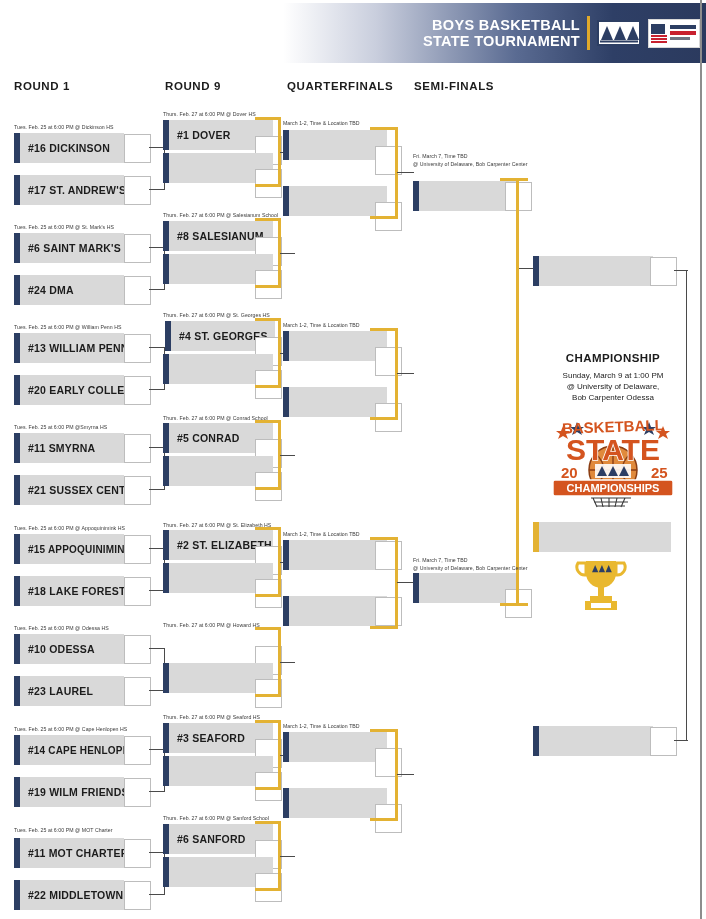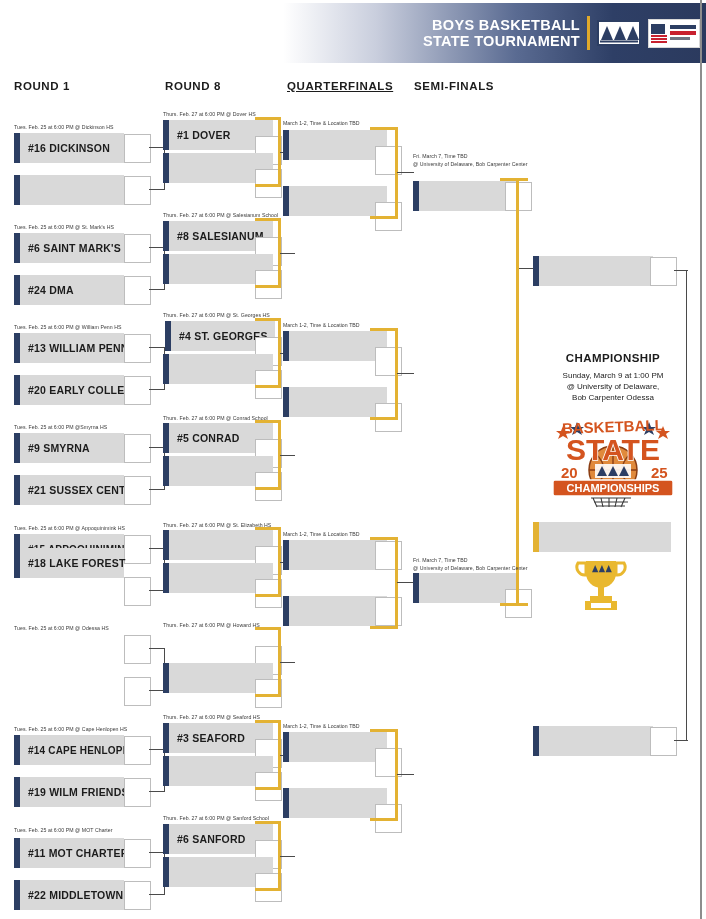--- a/index.html
+++ b/index.html
@@ -31,21 +31,21 @@
     width:50px;height:27px;background:#ffffff;border:1px solid #d8d8d8;
     display:flex;align-items:center;justify-content:flex-start;overflow:hidden;
   }
 
   
   .round-head{
     position:absolute;font-weight:bold;font-size:11.5px;letter-spacing:.6px;color:#1c1c1c;
   }
   #rh0{left:14px;top:80px;}
   #rh1{left:165px;top:80px;}
-  #rh2{left:287px;top:80px;text-decoration:underline;}
+  #rh2{left:287px;top:80px;}
   #rh3{left:414px;top:80px;}
 
   
   .slot{position:absolute;height:30px;background:#d9d9d9;}
   .slot .accent{position:absolute;left:0;top:0;width:6px;height:30px;background:#2c3e63;}
   .slot.gold .accent{background:#e3b233;}
   .slot .nm{
     position:absolute;left:14px;top:0;height:30px;display:flex;align-items:center;
     font-weight:bold;font-size:10.5px;letter-spacing:.2px;color:#1c1c1c;white-space:nowrap;
   }
@@ -114,32 +114,33 @@
           <path d="M2 21 h16 v2 h-16 z" fill="#c8202e"></path>
           <rect x="21" y="5" width="26" height="4" fill="#2c3e63"></rect>
           <rect x="21" y="11" width="26" height="4" fill="#c8202e"></rect>
           <rect x="21" y="17" width="20" height="3" fill="#6f7482"></rect>
         </svg>
       </div>
     </div>
   </div>
 
   <div class="round-head" id="rh0">ROUND 1</div>
-  <div class="round-head" id="rh1">ROUND 8</div>
+  <div class="round-head" id="rh1">ROUND 9</div>
   <div class="round-head" id="rh2">QUARTERFINALS</div>
   <div class="round-head" id="rh3">SEMI-FINALS</div>
 
   <div class="meta" style="left:14px;top:124px;">Tues. Feb. 25 at 6:00 PM @ Dickinson HS</div>
   <div class="slot" style="left:14px;top:133px;width:110px;">
     <div class="accent"></div>
     <div class="nm">#16 DICKINSON</div>
   </div>
   <div class="scorebox" style="left:124px;top:134px;"></div>
   <div class="slot" style="left:14px;top:175px;width:110px;">
     <div class="accent"></div>
+    <div class="nm">#17 ST. ANDREW'S</div>
   </div>
   <div class="scorebox" style="left:124px;top:176px;"></div>
   <div class="ln h" style="left:149px;top:147px;width:16px;"></div>
   <div class="ln h" style="left:149px;top:189px;width:16px;"></div>
   <div class="ln v" style="left:164px;top:147px;height:43px;"></div>
   <div class="ln h" style="left:164px;top:168px;width:25px;"></div>
 
   <div class="meta" style="left:14px;top:224px;">Tues. Feb. 25 at 6:00 PM @ St. Mark's HS</div>
   <div class="slot" style="left:14px;top:233px;width:110px;">
     <div class="accent"></div>
@@ -168,51 +169,59 @@
   </div>
   <div class="scorebox" style="left:124px;top:376px;"></div>
   <div class="ln h" style="left:149px;top:347px;width:16px;"></div>
   <div class="ln h" style="left:149px;top:389px;width:16px;"></div>
   <div class="ln v" style="left:164px;top:347px;height:43px;"></div>
   <div class="ln h" style="left:164px;top:368px;width:25px;"></div>
 
   <div class="meta" style="left:14px;top:424px;">Tues. Feb. 25 at 6:00 PM @Smyrna HS</div>
   <div class="slot" style="left:14px;top:433px;width:110px;">
     <div class="accent"></div>
-    <div class="nm">#9 SMYRNA</div>
+    <div class="nm">#11 SMYRNA</div>
   </div>
   <div class="scorebox" style="left:124px;top:434px;"></div>
   <div class="slot" style="left:14px;top:475px;width:110px;">
     <div class="accent"></div>
     <div class="nm">#21 SUSSEX CENTRAL</div>
   </div>
   <div class="scorebox" style="left:124px;top:476px;"></div>
   <div class="ln h" style="left:149px;top:447px;width:16px;"></div>
   <div class="ln h" style="left:149px;top:489px;width:16px;"></div>
   <div class="ln v" style="left:164px;top:447px;height:43px;"></div>
   <div class="ln h" style="left:164px;top:468px;width:25px;"></div>
 
   <div class="meta" style="left:14px;top:525px;">Tues. Feb. 25 at 6:00 PM @ Appoquinimink HS</div>
   <div class="slot" style="left:14px;top:534px;width:110px;">
     <div class="accent"></div>
     <div class="nm sm">#15 APPOQUINIMINK</div>
   </div>
   <div class="scorebox" style="left:124px;top:535px;"></div>
-  <div class="slot" style="left:14px;top:548px;width:110px;">
+  <div class="slot" style="left:14px;top:576px;width:110px;">
     <div class="accent"></div>
     <div class="nm">#18 LAKE FOREST</div>
   </div>
   <div class="scorebox" style="left:124px;top:577px;"></div>
   <div class="ln h" style="left:149px;top:548px;width:16px;"></div>
   <div class="ln h" style="left:149px;top:590px;width:16px;"></div>
   <div class="ln v" style="left:164px;top:548px;height:43px;"></div>
   <div class="ln h" style="left:164px;top:569px;width:25px;"></div>
 
   <div class="meta" style="left:14px;top:625px;">Tues. Feb. 25 at 6:00 PM @ Odessa HS</div>
+  <div class="slot" style="left:14px;top:634px;width:110px;">
+    <div class="accent"></div>
+    <div class="nm">#10 ODESSA</div>
+  </div>
   <div class="scorebox" style="left:124px;top:635px;"></div>
+  <div class="slot" style="left:14px;top:676px;width:110px;">
+    <div class="accent"></div>
+    <div class="nm">#23 LAUREL</div>
+  </div>
   <div class="scorebox" style="left:124px;top:677px;"></div>
   <div class="ln h" style="left:149px;top:648px;width:16px;"></div>
   <div class="ln h" style="left:149px;top:690px;width:16px;"></div>
   <div class="ln v" style="left:164px;top:648px;height:43px;"></div>
   <div class="ln h" style="left:164px;top:669px;width:25px;"></div>
 
   <div class="meta" style="left:14px;top:726px;">Tues. Feb. 25 at 6:00 PM @ Cape Henlopen HS</div>
   <div class="slot" style="left:14px;top:735px;width:110px;">
     <div class="accent"></div>
     <div class="nm sm">#14 CAPE HENLOPEN</div>
@@ -304,20 +313,21 @@
   </div>
   <div class="scorebox" style="left:255px;top:472px;"></div>
   <div class="ln goldh" style="left:255px;top:420px;width:26px;"></div>
   <div class="ln goldh" style="left:255px;top:487px;width:26px;"></div>
   <div class="ln goldv" style="left:278px;top:420px;height:70px;"></div>
   <div class="ln h" style="left:280px;top:455px;width:15px;"></div>
 
   <div class="meta" style="left:163px;top:522px;">Thurs. Feb. 27 at 6:00 PM @ St. Elizabeth HS</div>
   <div class="slot" style="left:163px;top:530px;width:110px;">
     <div class="accent"></div>
+    <div class="nm">#2 ST. ELIZABETH</div>
   </div>
   <div class="scorebox" style="left:255px;top:546px;"></div>
   <div class="slot" style="left:163px;top:563px;width:110px;">
     <div class="accent"></div>
     <div class="nm"></div>
   </div>
   <div class="scorebox" style="left:255px;top:579px;"></div>
   <div class="ln goldh" style="left:255px;top:527px;width:26px;"></div>
   <div class="ln goldh" style="left:255px;top:594px;width:26px;"></div>
   <div class="ln goldv" style="left:278px;top:527px;height:70px;"></div>

